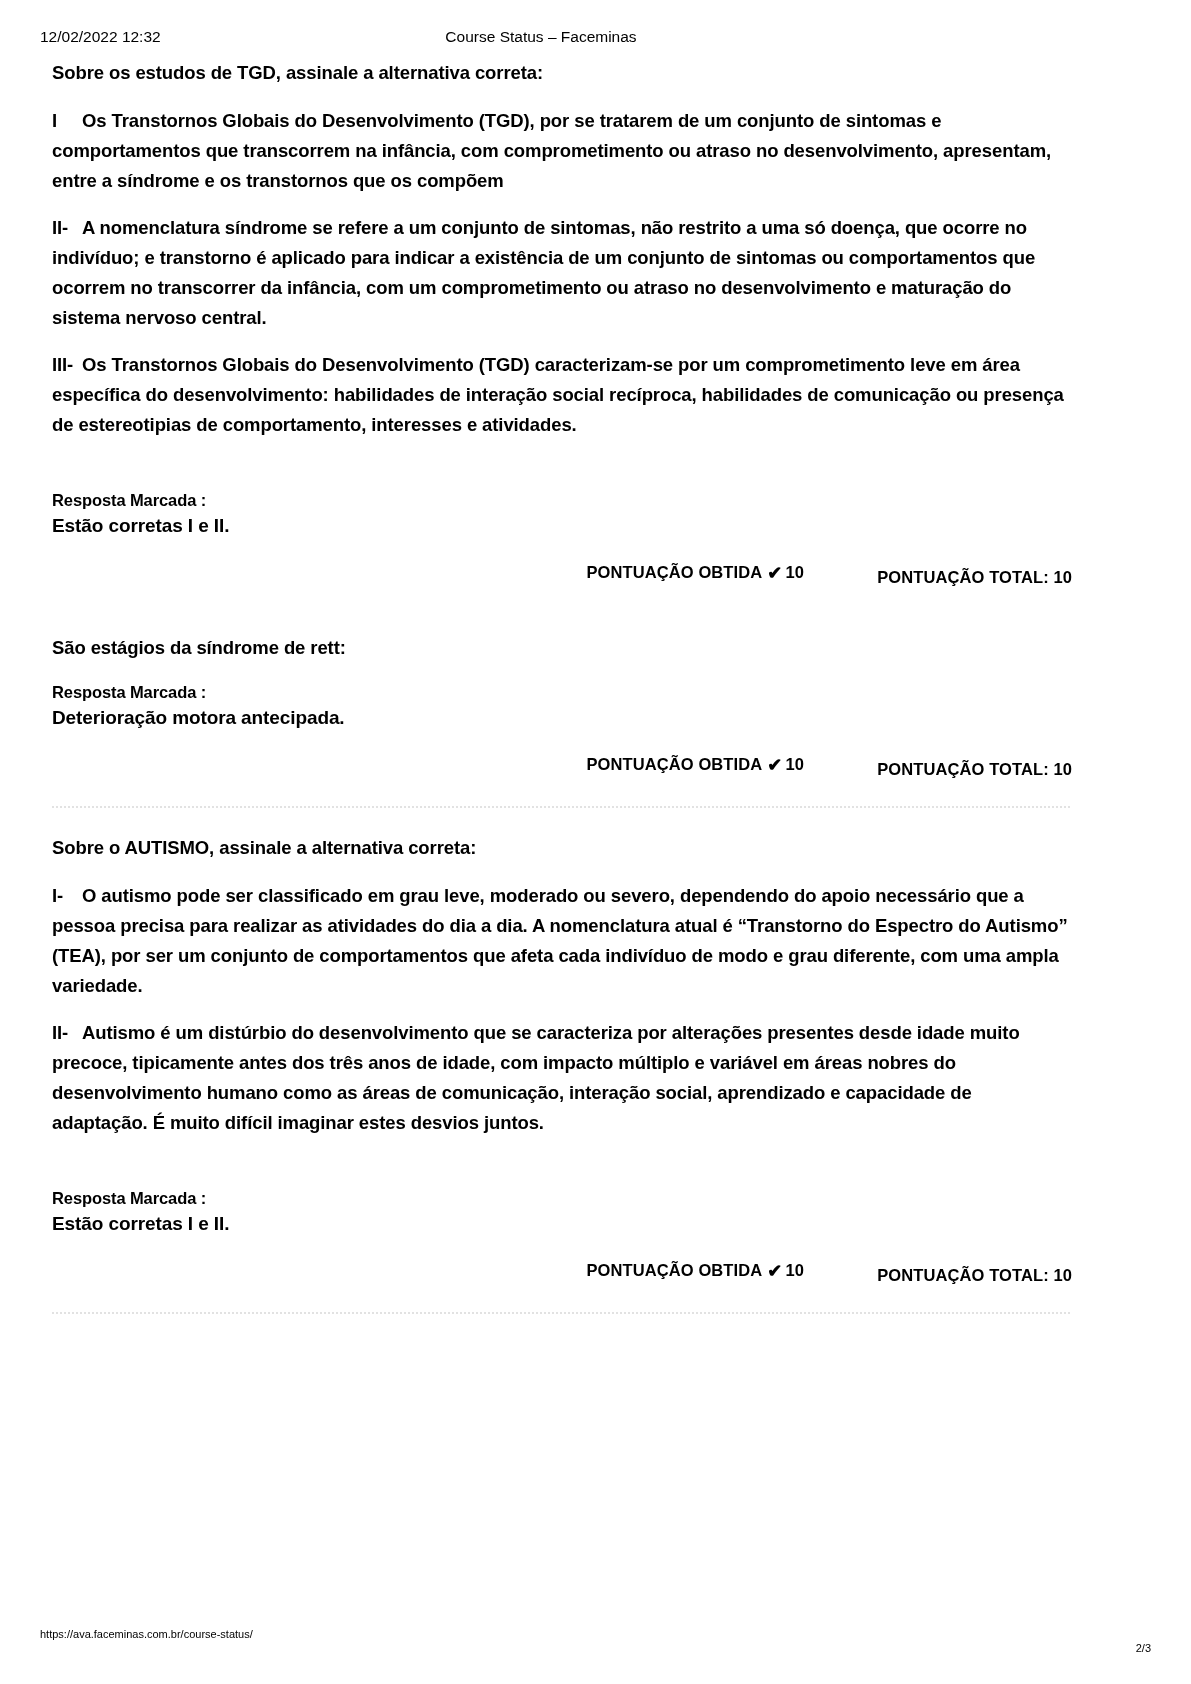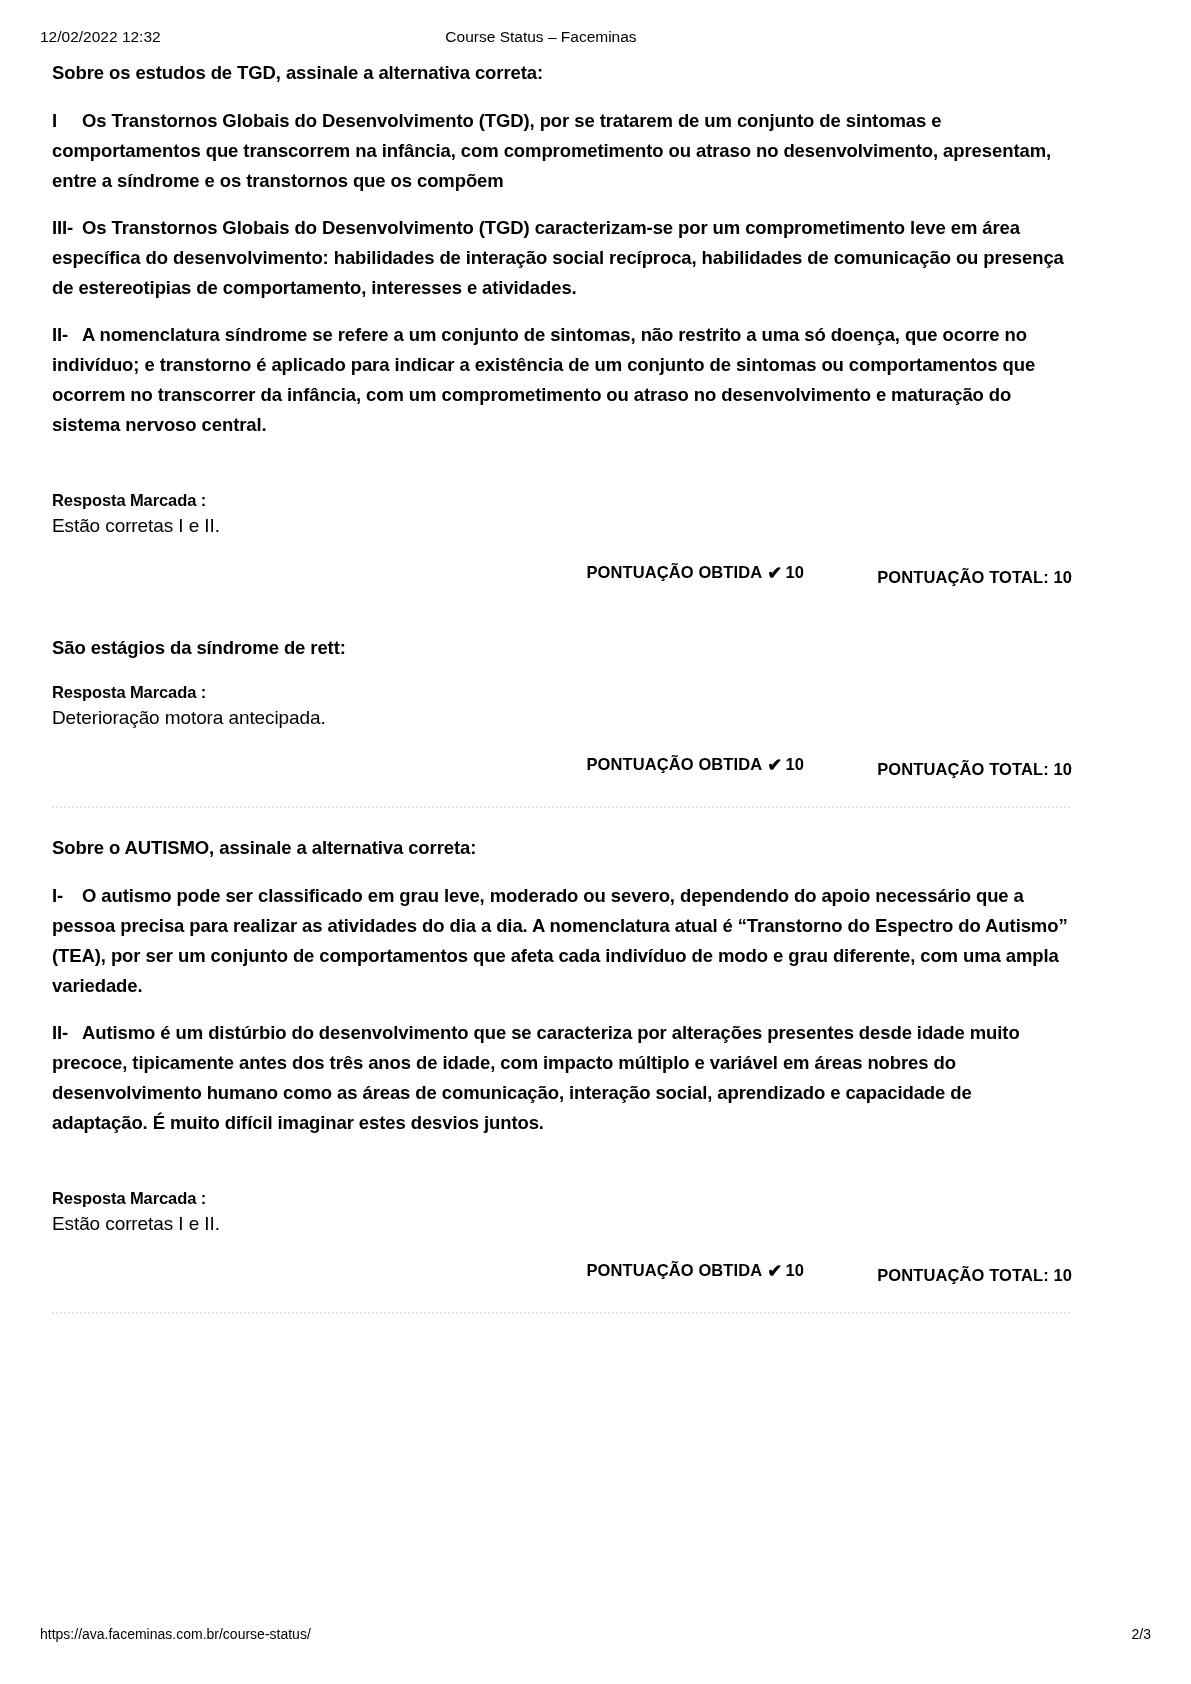--- a/index.html
+++ b/index.html
@@ -49,33 +49,33 @@
     white-space: nowrap;
   }
 
   
   .print-footer {
     position: absolute;
     bottom: 40px;
     left: 0;
     width: 1191px;
     height: 20px;
-    font-size: 14px;
+    font-size: 11px;
     line-height: 20px;
   }
   .print-footer .pf-url {
     position: absolute;
     left: 40px;
     top: 0;
     white-space: nowrap;
   }
   .print-footer .pf-page {
     position: absolute;
     right: 40px;
-    top: 0;
+    top: 14px;
     white-space: nowrap;
   }
 
   
   .content {
     position: absolute;
     left: 52px;
     top: 60px;
     width: 1020px;
   }
@@ -116,21 +116,21 @@
 
   .answer-label {
     font-size: 16.5px;
     font-weight: bold;
     line-height: 1.35;
     margin: 0;
     letter-spacing: -0.1px;
   }
   .answer-value {
     font-size: 19px;
-    font-weight: normal;
+    font-weight: bold;
     line-height: 1.35;
     margin: 2px 0 0 0;
     letter-spacing: -0.1px;
   }
 
   .score-row {
     margin: 24px 0 0 0;
     height: 26px;
     position: relative;
     font-size: 16.5px;
@@ -180,25 +180,25 @@
   <div class="content">
 
     <div class="q-block">
       <p class="q-title">Sobre os estudos de TGD, assinale a alternativa correta:</p>
 
       <p class="stmt">
         <span class="marker">I</span><span>Os Transtornos Globais do Desenvolvimento (TGD), por se tratarem de um conjunto de sintomas e comportamentos que transcorrem na infância, com comprometimento ou atraso no desenvolvimento, apresentam, entre a síndrome e os transtornos que os compõem</span>
       </p>
 
       <p class="stmt">
+        <span class="marker">II-</span><span>A nomenclatura síndrome se refere a um conjunto de sintomas, não restrito a uma só doença, que ocorre no indivíduo; e transtorno é aplicado para indicar a existência de um conjunto de sintomas ou comportamentos que ocorrem no transcorrer da infância, com um comprometimento ou atraso no desenvolvimento e maturação do sistema nervoso central.</span>
+      </p>
+
+      <p class="stmt">
         <span class="marker">III-</span><span>Os Transtornos Globais do Desenvolvimento (TGD) caracterizam-se por um comprometimento leve  em área específica do desenvolvimento: habilidades de interação social recíproca, habilidades de comunicação ou presença de estereotipias de comportamento, interesses e atividades.</span>
-      </p>
-
-      <p class="stmt">
-        <span class="marker">II-</span><span>A nomenclatura síndrome se refere a um conjunto de sintomas, não restrito a uma só doença, que ocorre no indivíduo; e transtorno é aplicado para indicar a existência de um conjunto de sintomas ou comportamentos que ocorrem no transcorrer da infância, com um comprometimento ou atraso no desenvolvimento e maturação do sistema nervoso central.</span>
       </p>
 
       <div class="spacer-md"></div>
 
       <p class="answer-label">Resposta Marcada :</p>
       <p class="answer-value">Estão corretas I e II.</p>
 
       <div class="score-row">
         <span class="score-obtained"><span>PONTUAÇÃO OBTIDA</span><span class="check-icon">✔</span><span>10</span></span>
         <span class="score-total"><span>PONTUAÇÃO TOTAL:</span>&nbsp;<span>10</span></span>

